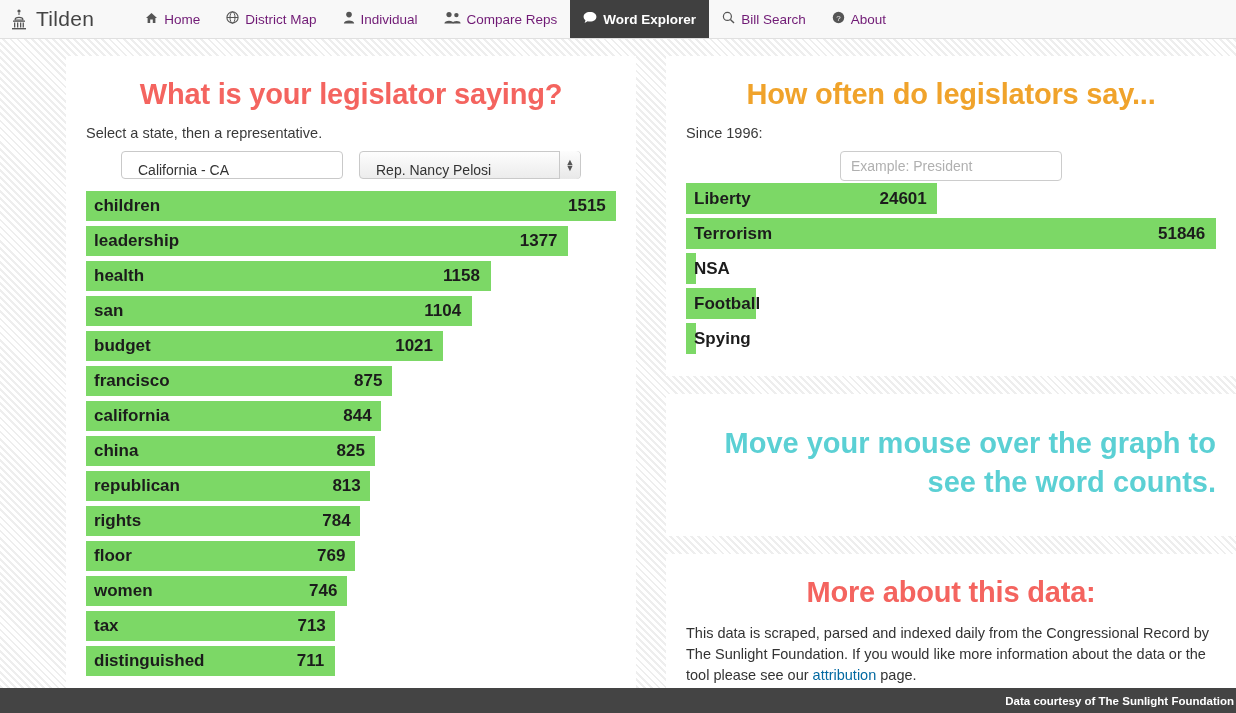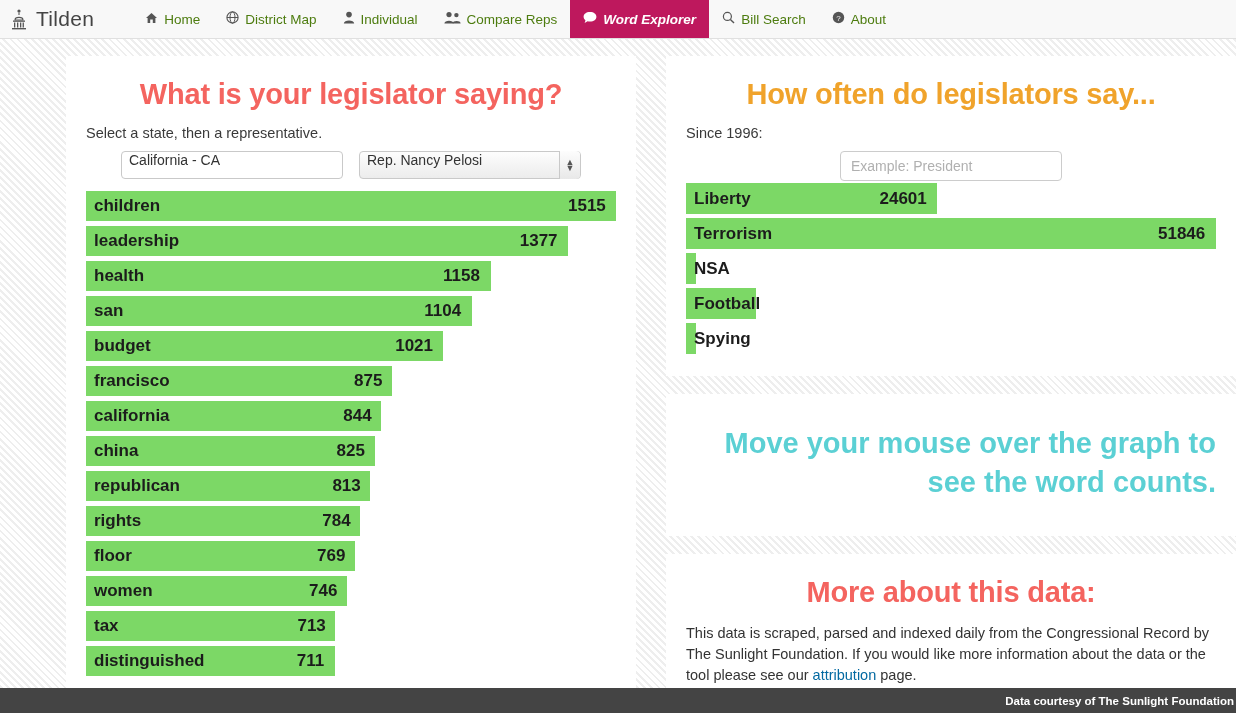--- a/index.html
+++ b/index.html
@@ -44,34 +44,33 @@
   .nav-items {
     display: flex;
     align-items: stretch;
     margin-left: 22px;
   }
   .nav-item {
     display: flex;
     align-items: center;
     padding: 0 13px;
     font-size: 13.5px;
-    color: #4d7c0f;
+    color: #701a75;
     cursor: pointer;
     white-space: nowrap;
   }
   .nav-item .nav-ico {
     margin-right: 6px;
     font-size: 12.5px;
     line-height: 1;
   }
   .nav-item.active {
-    background: #be185d;
+    background: #404040;
     color: #ffffff;
     font-weight: bold;
-    font-style: italic;
   }
 
   
   .page-bg {
     position: absolute;
     top: 38px;
     left: 0;
     right: 0;
     bottom: 0;
     background-color: #ffffff;
@@ -134,23 +133,23 @@
     align-items: center;
     margin-bottom: 12px;
   }
   .select-box {
     height: 28px;
     border: 1px solid #c9c9c9;
     border-radius: 4px;
     background: #ffffff;
     font-size: 14px;
     color: #333;
-    padding: 0 7px;
-    display: flex;
-    align-items: flex-start;
+    padding: 0 16px;
+    display: flex;
+    align-items: flex-end;
     box-sizing: border-box;
   }
   .state-select { width: 222px; }
   .rep-select {
     width: 222px;
     margin-left: 16px;
     background: linear-gradient(#fdfdfd, #ececec);
     position: relative;
     padding-right: 24px;
   }

